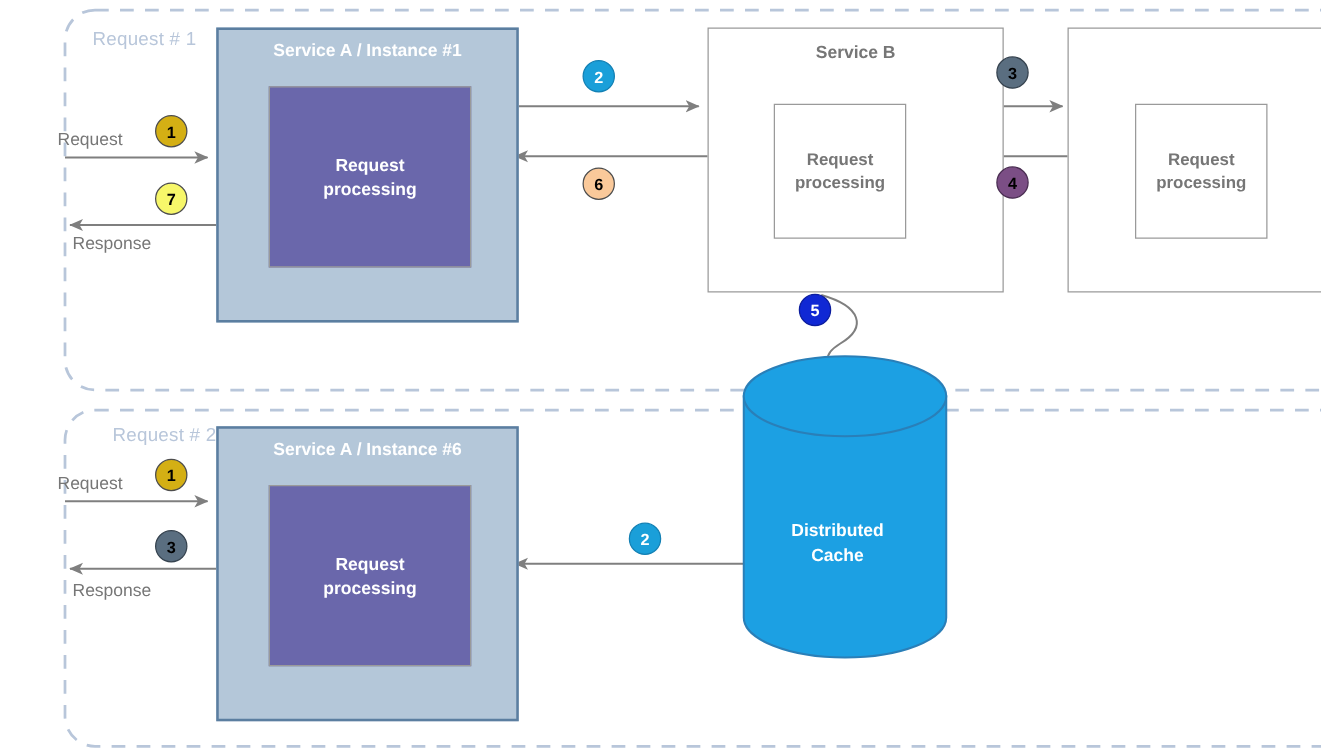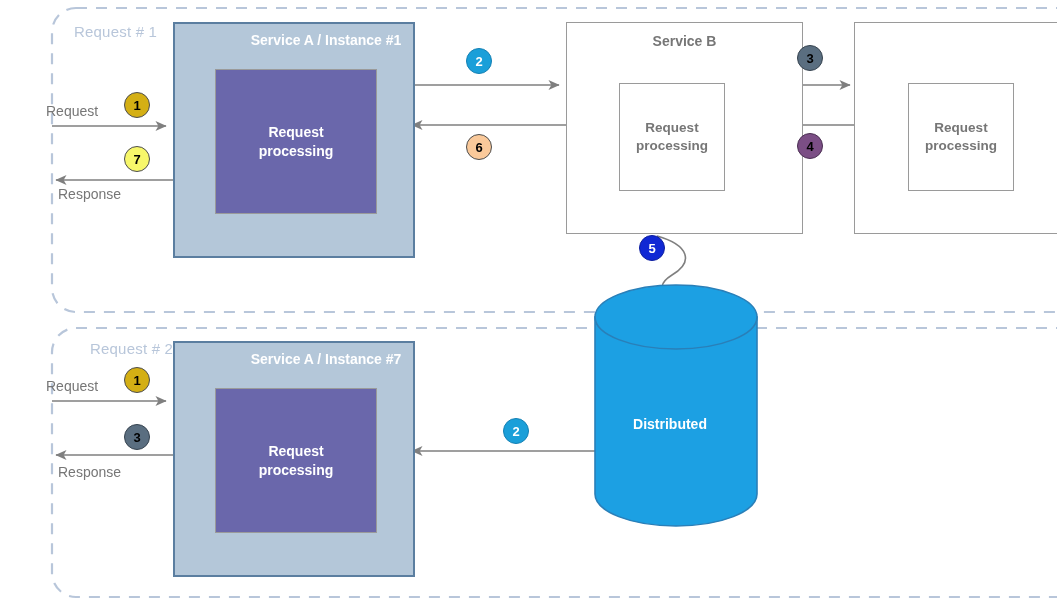--- a/index.html
+++ b/index.html
@@ -47,21 +47,20 @@
     position: absolute;
     top: 8px;
     left: 0;
     width: 100%;
     text-align: center;
     color: #ffffff;
     font-size: 14px;
     font-weight: bold;
     font-family: "Liberation Sans", sans-serif;
     white-space: nowrap;
-    padding-left: 32px;
   }
   .inner-purple {
     position: absolute;
     background: #6a67ab;
     border: 1px solid #9a9a9a;
     box-sizing: border-box;
     display: flex;
     align-items: center;
     justify-content: center;
   }
@@ -181,20 +180,21 @@
   </svg>
 
   <svg class="layer">
     <g>
       <path d="M 551 317 L 551 494 A 81 32 0 0 0 713 494 L 713 317 Z" fill="#1ca0e3" stroke="#2a7fb8" stroke-width="1.6"></path>
       <ellipse cx="632" cy="317" rx="81" ry="32" fill="#1ca0e3" stroke="#2a7fb8" stroke-width="1.6"></ellipse>
     </g>
   </svg>
   <div class="cache-label" style="left:551px; top:415px; width:150px;">
     <div>Distributed</div>
+    <div>Cache</div>
   </div>
 
   <div class="node node-svcA" style="left:129px; top:22px; width:242px; height:236px;">
     <div class="node-svcA-title">Service A / Instance #1</div>
     <div class="inner-purple" style="left:40px; top:45px; width:162px; height:145px;">
       <div class="inner-purple-label">
         <div>Request</div>
         <div>processing</div>
       </div>
     </div>
@@ -213,21 +213,21 @@
   <div class="node node-plain" style="left:810px; top:22px; width:212px; height:212px;">
     <div class="inner-plain" style="left:53px; top:60px; width:106px; height:108px;">
       <div class="inner-plain-label">
         <div>Request</div>
         <div>processing</div>
       </div>
     </div>
   </div>
 
   <div class="node node-svcA" style="left:129px; top:341px; width:242px; height:236px;">
-    <div class="node-svcA-title">Service A / Instance #7</div>
+    <div class="node-svcA-title">Service A / Instance #6</div>
     <div class="inner-purple" style="left:40px; top:45px; width:162px; height:145px;">
       <div class="inner-purple-label">
         <div>Request</div>
         <div>processing</div>
       </div>
     </div>
   </div>
 
   <div class="edge-text" style="left:2px; top:103px;">Request</div>
   <div class="edge-text" style="left:14px; top:186px;">Response</div>

